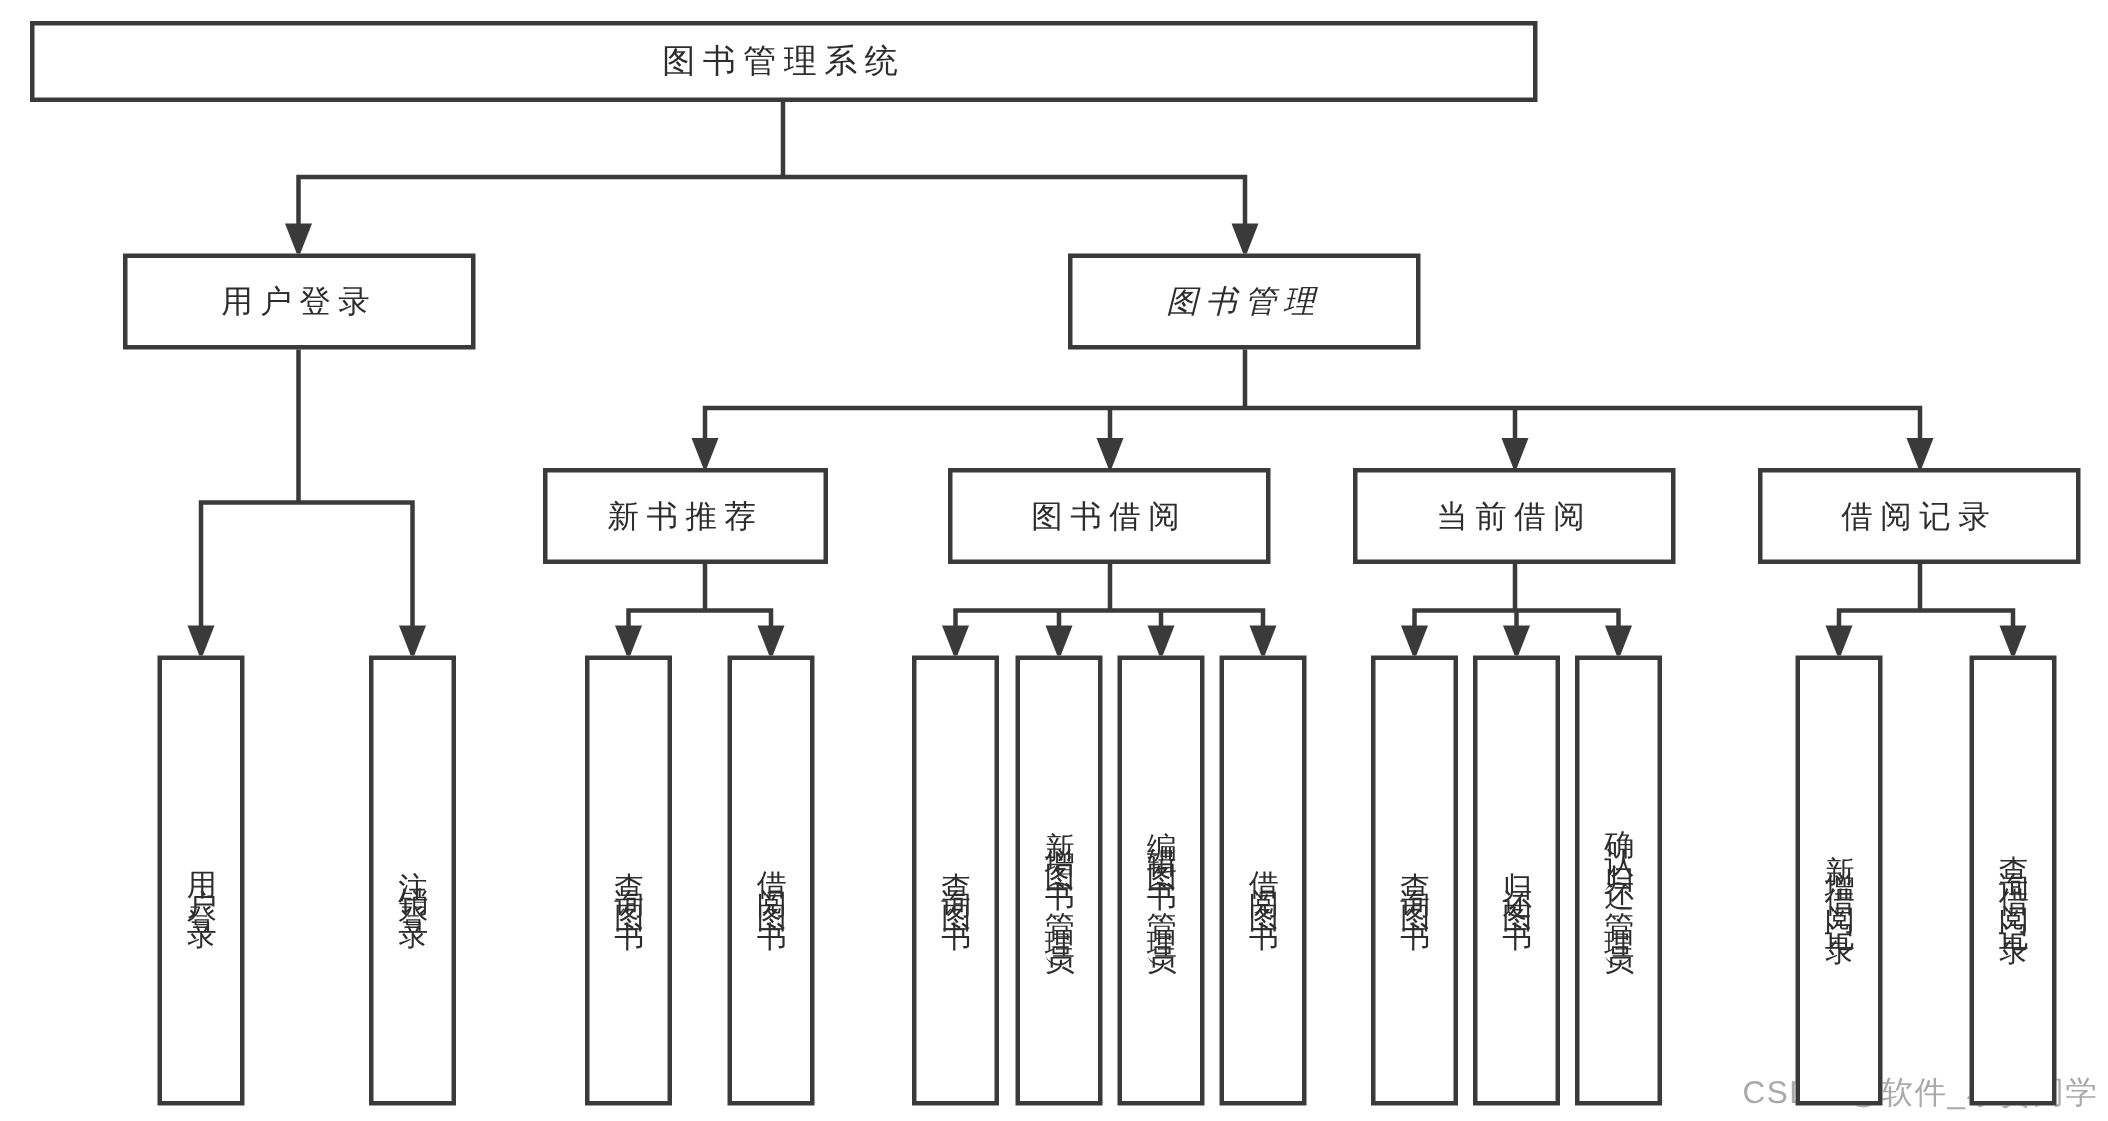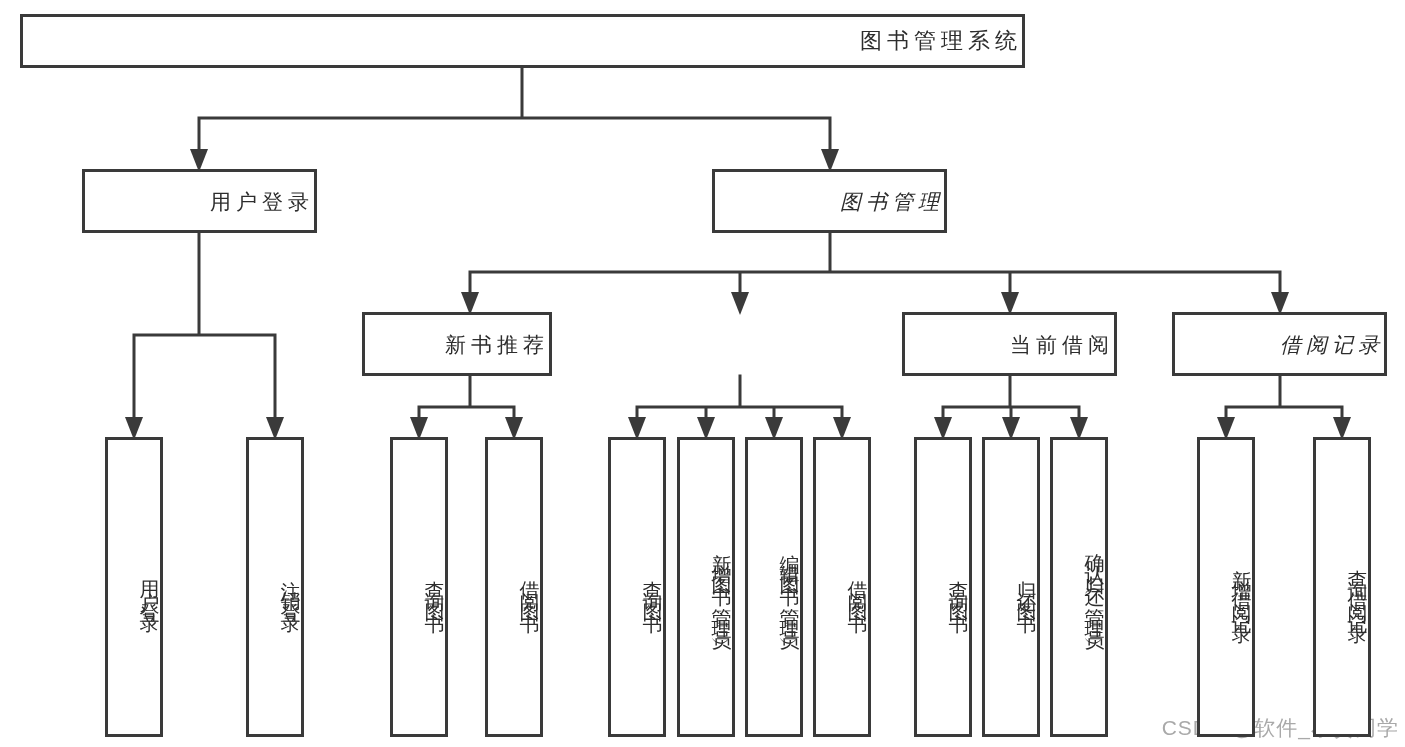--- a/index.html
+++ b/index.html
@@ -23,21 +23,21 @@
     height: 747px;
     pointer-events: none;
   }
   .node {
     position: absolute;
     box-sizing: border-box;
     background: #ffffff;
     border: 3px solid #3a3a3a;
     display: flex;
     align-items: center;
-    justify-content: flex-end;
+    justify-content: center;
     color: #2d2d2d;
   }
   .node.h span {
     font-size: 21px;
     letter-spacing: 5px;
     white-space: nowrap;
     line-height: 1;
   }
   .node.root span {
     font-size: 22px;
@@ -99,24 +99,27 @@
     </div>
     <div class="node h" style="left: 82px; top: 169px; width: 235px; height: 64px;">
       <span>用户登录</span>
     </div>
     <div class="node h" style="left: 712px; top: 169px; width: 235px; height: 64px; font-style: italic;">
       <span>图书管理</span>
     </div>
     <div class="node h" style="left: 362px; top: 312px; width: 190px; height: 64px;">
       <span>新书推荐</span>
     </div>
+    <div class="node h" style="left: 632px; top: 312px; width: 215px; height: 64px;">
+      <span>图书借阅</span>
+    </div>
     <div class="node h" style="left: 902px; top: 312px; width: 215px; height: 64px;">
       <span>当前借阅</span>
     </div>
-    <div class="node h" style="left: 1172px; top: 312px; width: 215px; height: 64px; font-style: italic;">
+    <div class="node h" style="left: 1172px; top: 312px; width: 215px; height: 64px;">
       <span>借阅记录</span>
     </div>
     <div class="node v" style="left: 105px; top: 437px; width: 58px; height: 300px;">
       <span>用户登录</span>
     </div>
     <div class="node v" style="left: 246px; top: 437px; width: 58px; height: 300px;">
       <span>注销登录</span>
     </div>
     <div class="node v" style="left: 390px; top: 437px; width: 58px; height: 300px;">
       <span>查询图书</span>

